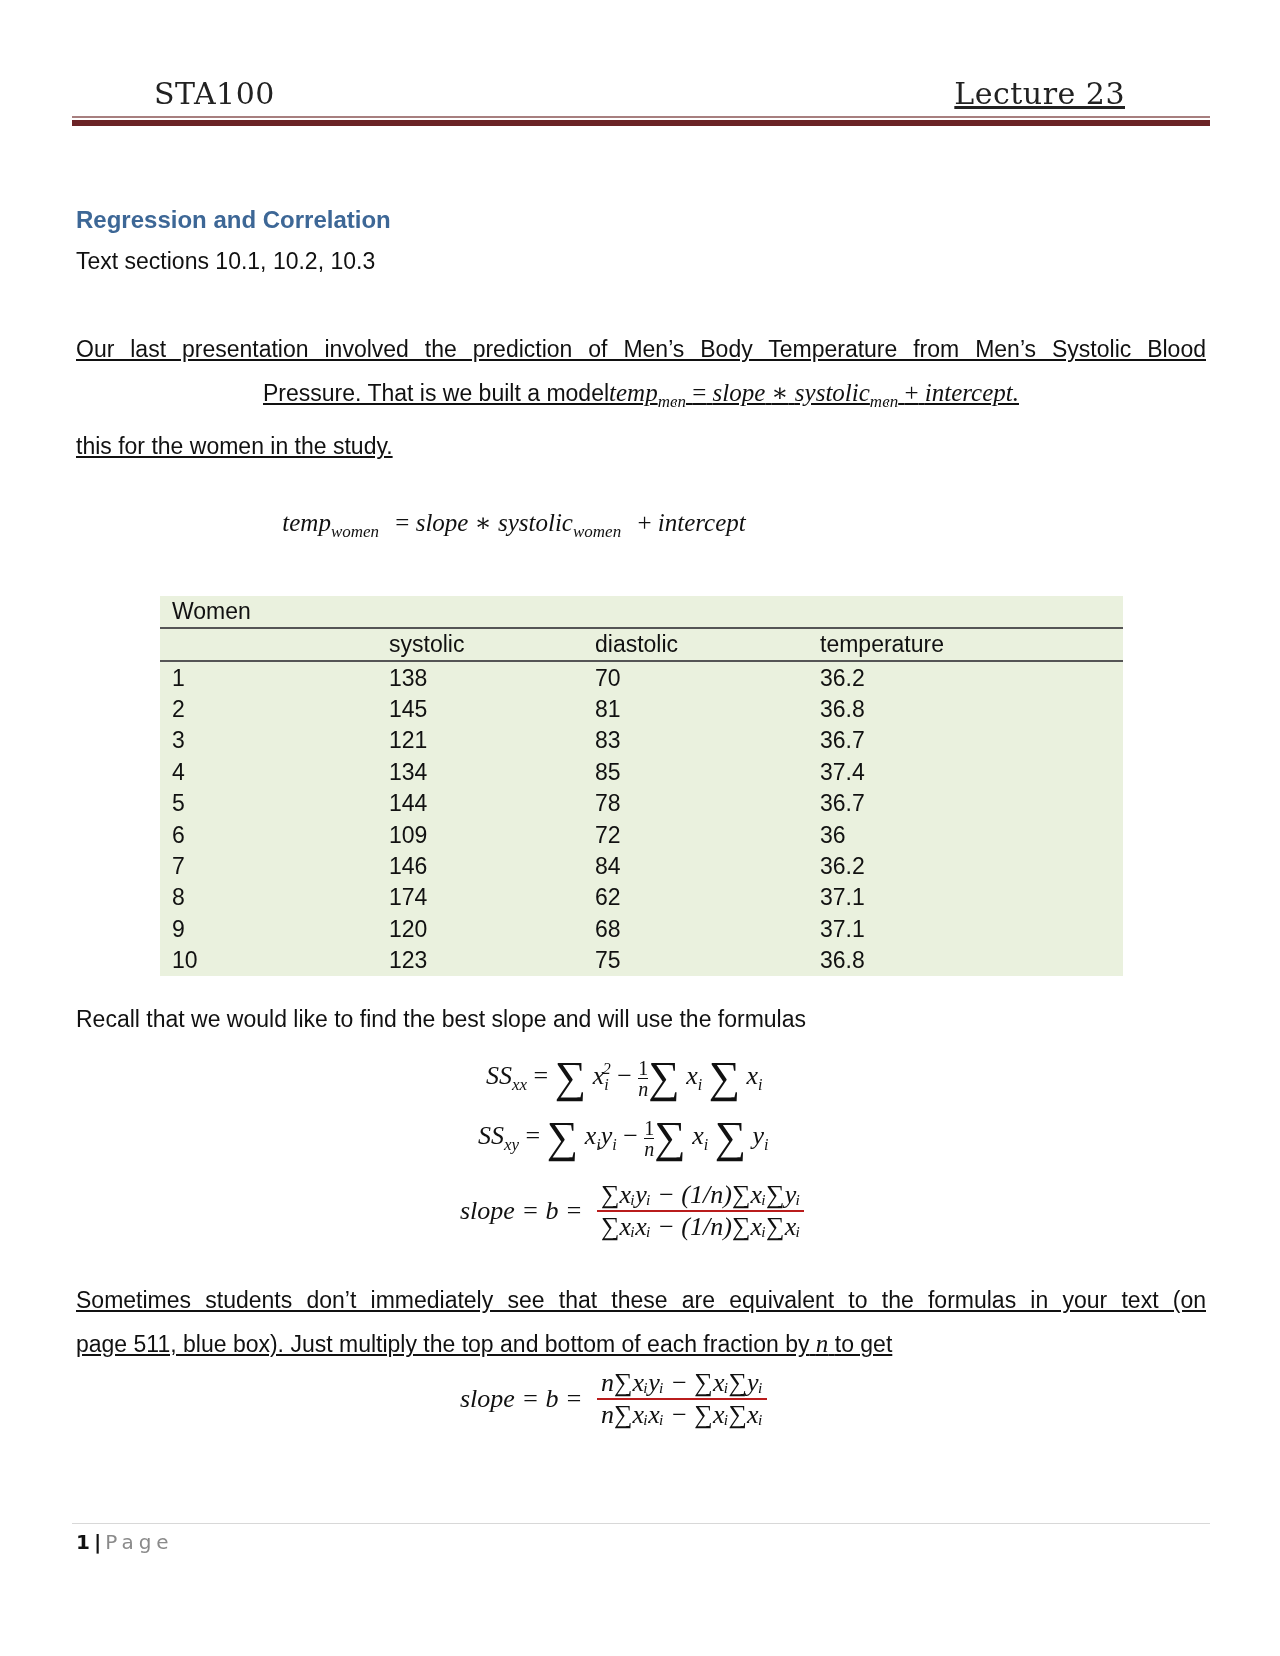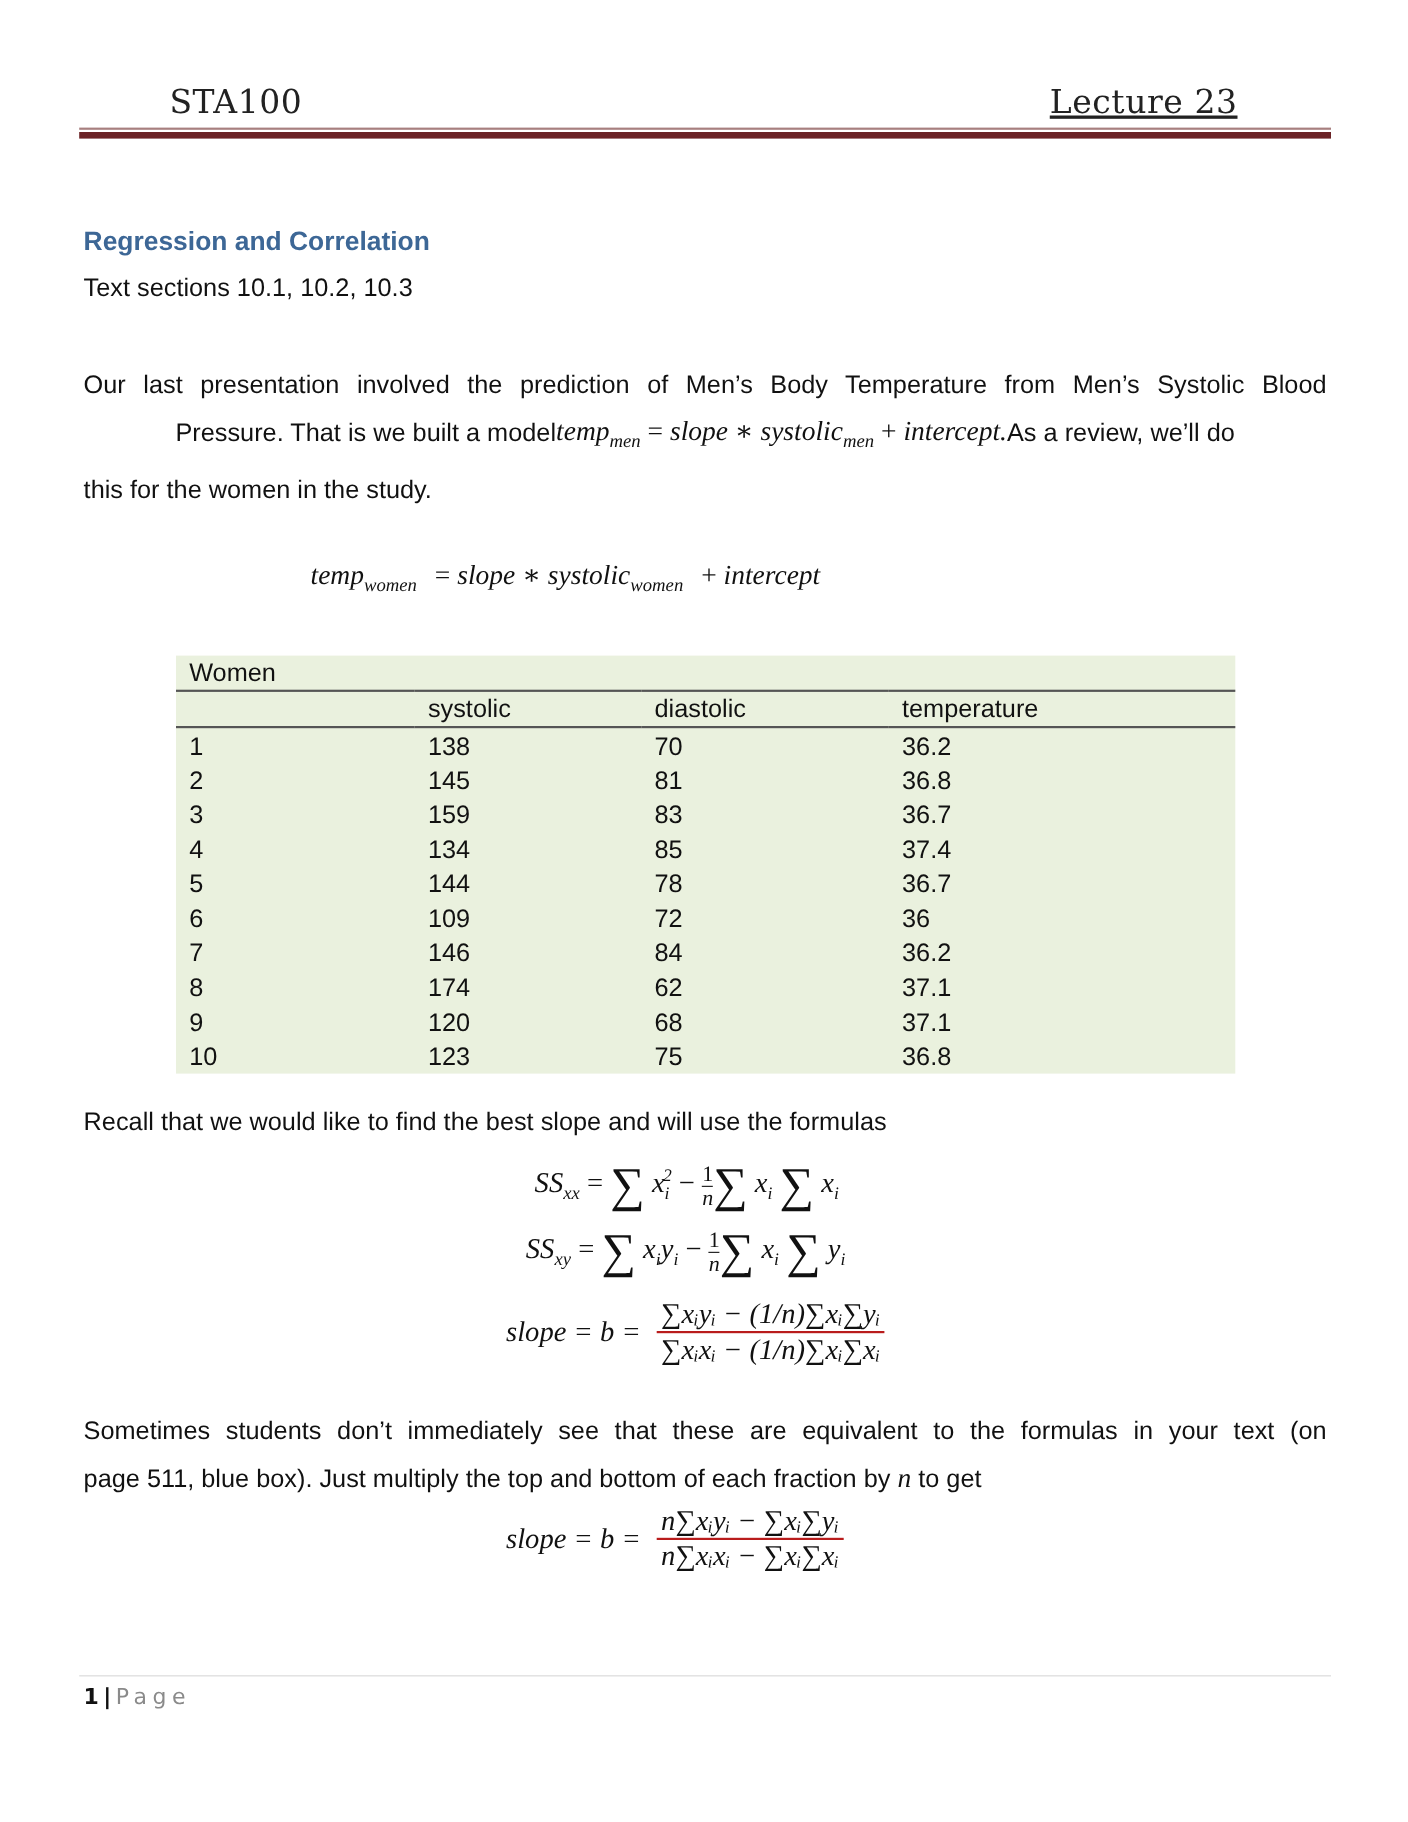--- a/index.html
+++ b/index.html
@@ -5,21 +5,21 @@
   html,body{margin:0;padding:0;background:#fff;}
   body{width:1280px;height:1656px;position:relative;overflow:hidden;font-family:"Liberation Sans",sans-serif;color:#111;}
   .hdr{position:absolute;top:76px;font-family:"DejaVu Serif","Liberation Serif",serif;font-size:30px;color:#222;letter-spacing:0.5px;}
   .hdr-left{left:154px;}
   .hdr-right{right:155px;text-decoration:underline;}
   .rule{position:absolute;left:72px;width:1138px;}
   .rule-thin{top:116px;height:2px;background:#a77f7f;}
   .rule-thick{top:120px;height:6px;background:#6b2326;}
   .section-title{position:absolute;left:76px;top:206px;font-size:24px;font-weight:bold;color:#3d6796;}
   .text{position:absolute;left:76px;font-size:23px;color:#111;}
-  .para{position:absolute;left:76px;width:1130px;font-size:23px;line-height:44px;text-align:justify;}
+  .para{position:absolute;left:76px;width:1130px;font-size:23px;line-height:44px;text-align:justify;text-decoration:underline;}
   .math{font-family:"Liberation Serif","DejaVu Serif",serif;font-style:italic;font-size:25px;}
   .math sub{font-size:17px;}
   .math .op{font-style:normal;}
   .eq-center{position:absolute;left:0;width:1028px;text-align:center;top:508px;}
   table.women{position:absolute;left:160px;top:596px;width:963px;border-collapse:collapse;background:#eaf1de;font-size:23px;}
   table.women td{padding:0 0 0 12px;height:31.4px;line-height:31px;}
   table.women tr.caption td{height:30px;}
   table.women tr.colhdr td{border-top:2px solid #555;border-bottom:2px solid #555;}
   .frow{position:absolute;font-family:"Liberation Serif","DejaVu Serif",serif;font-style:italic;font-size:26px;white-space:nowrap;}
   .big-sigma{font-style:normal;font-size:44px;vertical-align:-8px;}
@@ -53,21 +53,20 @@
     <span>Pressure. That is we built a model</span>
     <span class="math">
       <span>temp</span><sub>men</sub>
       <span class="op">=</span>
       <span>slope</span>
       <span class="op">∗</span>
       <span>systolic</span><sub>men</sub>
       <span class="op">+</span>
       <span>intercept.</span>
     </span>
-    <span>As a review, we’ll do</span>
   </div>
   <div>this for the women in the study.</div>
 </div>
 
 <div class="eq-center math">
   <span>temp</span><sub>women</sub>
   <span class="op" style="margin-left:10px;">=</span>
   <span>slope</span>
   <span class="op">∗</span>
   <span>systolic</span><sub>women</sub>
@@ -99,21 +98,21 @@
         <td>36.2</td>
       </tr>
   <tr>
         <td>2</td>
         <td>145</td>
         <td>81</td>
         <td>36.8</td>
       </tr>
   <tr>
         <td>3</td>
-        <td>159</td>
+        <td>121</td>
         <td>83</td>
         <td>36.7</td>
       </tr>
   <tr>
         <td>4</td>
         <td>134</td>
         <td>85</td>
         <td>37.4</td>
       </tr>
   <tr>

